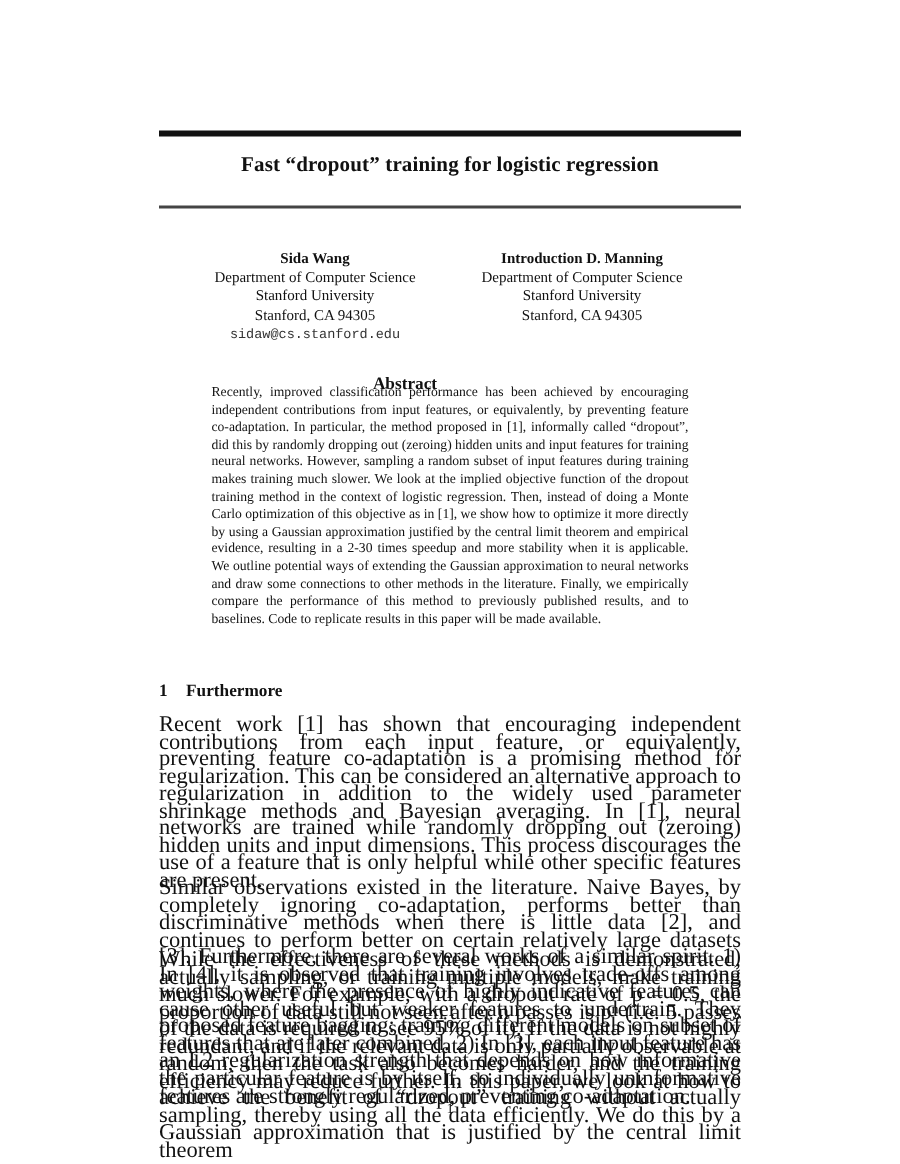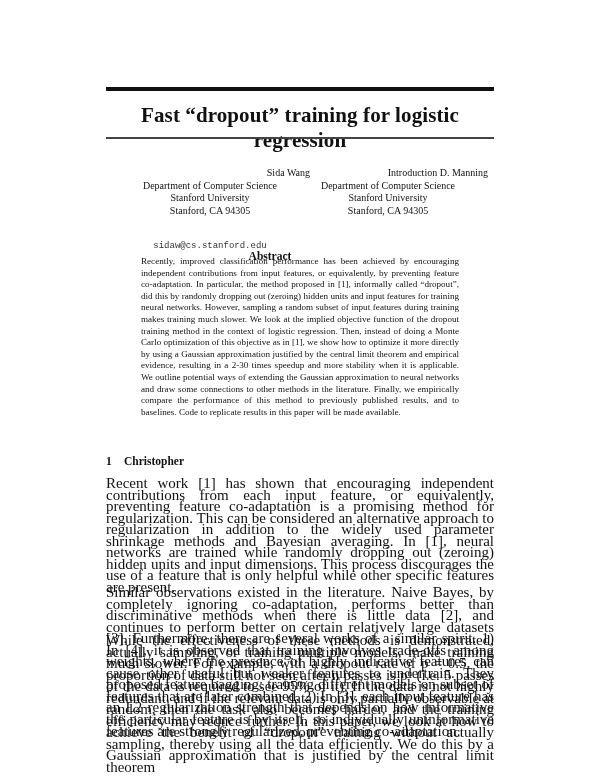--- a/index.html
+++ b/index.html
@@ -1,24 +1,24 @@
 <!DOCTYPE html>
 <html><head>
 <meta charset="utf-8">
 <style>
   html, body { margin: 0; padding: 0; background: #ffffff; }
   body { width: 600px; height: 776px; position: relative; overflow: hidden;
          font-family: "Liberation Serif", "DejaVu Serif", serif; color: #111; }
   .rule-top { position: absolute; left: 106px; top: 87px; width: 388px; height: 4px; background: #111; }
   .title { position: absolute; left: 106px; top: 103px; width: 388px; text-align: center;
-           font-size: 21px; font-weight: bold; letter-spacing: 0.1px; }
+           font-size: 14px; font-weight: bold; letter-spacing: 0.1px; }
   .rule-bot { position: absolute; left: 106px; top: 137px; width: 388px; height: 1.5px; background: #444; }
   .author { position: absolute; top: 167px; width: 200px; text-align: center; font-size: 10px; line-height: 12.6px; }
-  .author .name { font-weight: normal; text-align: right; }
-  .author .email { font-family: "Liberation Mono", "DejaVu Sans Mono", monospace; font-size: 9px; color: #333; margin-top: 23px; }
+  .author .name { font-weight: bold; }
+  .author .email { font-family: "Liberation Mono", "DejaVu Sans Mono", monospace; font-size: 9px; color: #333; }
   .author.a1 { left: 110px; }
   .author.a2 { left: 288px; }
   .abs-h { position: absolute; left: 0; width: 540px; top: 250px; text-align: center; font-size: 11.5px; font-weight: bold; }
   .abs-body { position: absolute; left: 141px; width: 318px; top: 256px; font-size: 9.1px; line-height: 11.6px; text-align: justify; }
   .sec-h { position: absolute; left: 106px; top: 455px; font-size: 11.5px; font-weight: bold; }
   .sec-h .num { display: inline-block; width: 18px; }
   .para { position: absolute; left: 106px; width: 388px; font-size: 15px; line-height: 11.55px; text-align: justify; }
   .p1 { top: 478px; }
   .p2 { top: 548px; margin-top: 39px; }
   .p3 { top: 635px; }
@@ -43,20 +43,20 @@
   <div class="name">Introduction D. Manning</div>
   <div>Department of Computer Science</div>
   <div>Stanford University</div>
   <div>Stanford, CA 94305</div>
 </div>
 
 <div class="abs-h">Abstract</div>
 <div class="abs-body">Recently, improved classification performance has been achieved by encouraging independent contributions from input features, or equivalently, by preventing feature co-adaptation. In particular, the method proposed in [1], informally called “dropout”, did this by randomly dropping out (zeroing) hidden units and input features for training neural networks. However, sampling a random subset of input features during training makes training much slower. We look at the implied objective function of the dropout training method in the context of logistic regression. Then, instead of doing a Monte Carlo optimization of this objective as in [1], we show how to optimize it more directly by using a Gaussian approximation justified by the central limit theorem and empirical evidence, resulting in a 2-30 times speedup and more stability when it is applicable. We outline potential ways of extending the Gaussian approximation to neural networks and draw some connections to other methods in the literature. Finally, we empirically compare the performance of this method to previously published results, and to baselines. Code to replicate results in this paper will be made available.</div>
 
 <div class="sec-h">
-  <span class="num">1</span><span>Christopher</span>
+  <span class="num">1</span><span>Furthermore</span>
 </div>
 
 <div class="para p1">Recent work [1] has shown that encouraging independent contributions from each input feature, or equivalently, preventing feature co-adaptation is a promising method for regularization. This can be considered an alternative approach to regularization in addition to the widely used parameter shrinkage methods and Bayesian averaging. In [1], neural networks are trained while randomly dropping out (zeroing) hidden units and input dimensions. This process discourages the use of a feature that is only helpful while other specific features are present.</div>
 <div class="para p2">Similar observations existed in the literature. Naive Bayes, by completely ignoring co-adaptation, performs better than discriminative methods when there is little data [2], and continues to perform better on certain relatively large datasets [3]. Furthermore, there are several works of a similar spirit. 1) In [4], it is observed that training involves trade-offs among weights, where the presence of highly indicative features can cause other useful but weaker features to undertrain. They proposed feature bagging: training different models on subset of features that are later combined. 2) In [3], each input feature has an L2 regularization strength that depends on how informative the particular feature is by itself, so individually uninformative features are strongly regularized, preventing co-adaptation.</div>
 <div class="para p3">While the effectiveness of these methods is demonstrated, actually sampling, or training multiple models, make training much slower. For example, with a dropout rate of p = 0.5, the proportion of data still not seen after n passes is pⁿ (i.e. 5 passes of the data is required to see 95% of it). If the data is not highly redundant, and if the relevant data is only partially observable at random, then the task also becomes harder, and the training efficiency may reduce further. In this paper, we look at how to achieve the benefit of “dropout” training without actually sampling, thereby using all the data efficiently. We do this by a Gaussian approximation that is justified by the central limit theorem</div>
 
 <div class="pagenum">1</div>
 
 </body></html>

